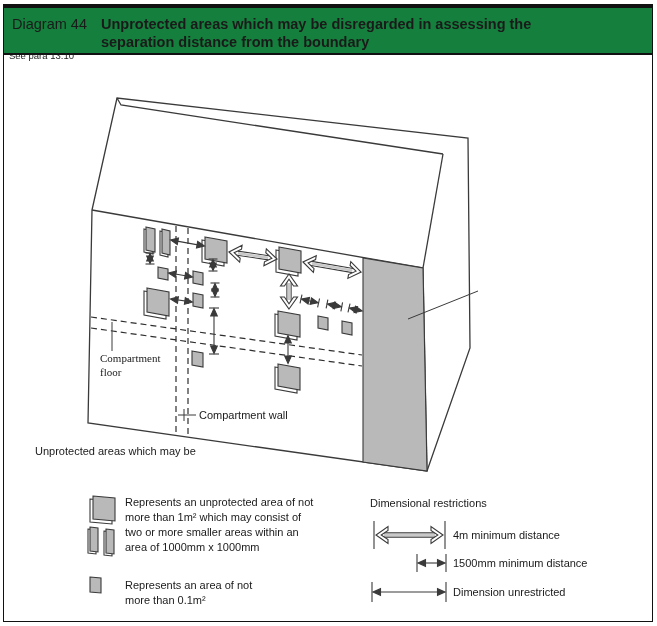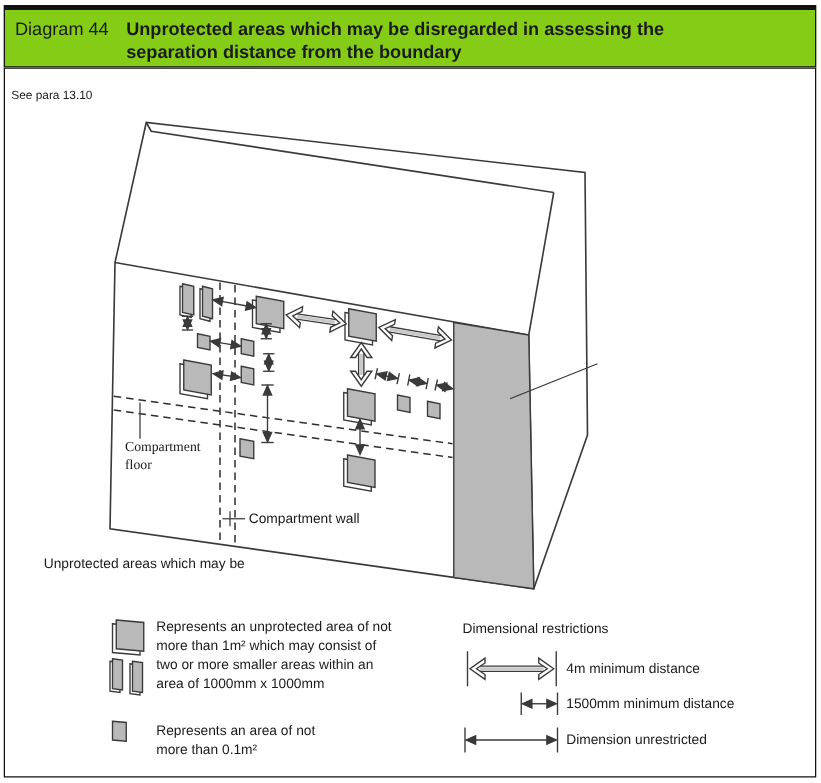--- a/index.html
+++ b/index.html
@@ -1,25 +1,25 @@
 <!DOCTYPE html>
 <html><head>
 <meta charset="utf-8">
 <style>
   html,body{margin:0;padding:0;background:#fff;}
   #page{position:relative;width:657px;height:626px;background:#fff;overflow:hidden;
         font-family:"Liberation Sans","DejaVu Sans",sans-serif;color:#1a1a1a;}
   .hdr{position:absolute;left:3px;top:4px;width:650px;height:50px;box-sizing:border-box;
-       background:#84cc16;border:1.5px solid #111;border-top:4px solid #111;
+       background:#15803d;border:1.5px solid #111;border-top:4px solid #111;
        display:flex;align-items:flex-start;padding:7px 10px 0 8px;gap:14px;}
   .hdr .dlabel{font-size:14.5px;line-height:18px;white-space:nowrap;}
   .hdr .dtitle{font-size:14.5px;line-height:18px;font-weight:bold;}
   .frame{position:absolute;left:3px;top:54px;width:650px;height:568px;box-sizing:border-box;
          border:1.5px solid #111;background:#fff;}
-  .seepara{position:absolute;left:9px;top:71px;font-size:9.5px;}
+  .seepara{position:absolute;left:9px;top:50px;font-size:9.5px;}
   svg{position:absolute;left:0;top:0;}
   .lbl{position:absolute;font-size:11px;line-height:13.5px;}
   .lbl div{white-space:nowrap;}
   .note{position:absolute;font-size:11px;line-height:14.5px;}
   .legtxt{position:absolute;font-size:11px;line-height:15px;}
   .dimhead{position:absolute;font-size:11px;}
   .dimlbl{position:absolute;font-size:11px;white-space:nowrap;}
 </style>
 </head>
 <body>

